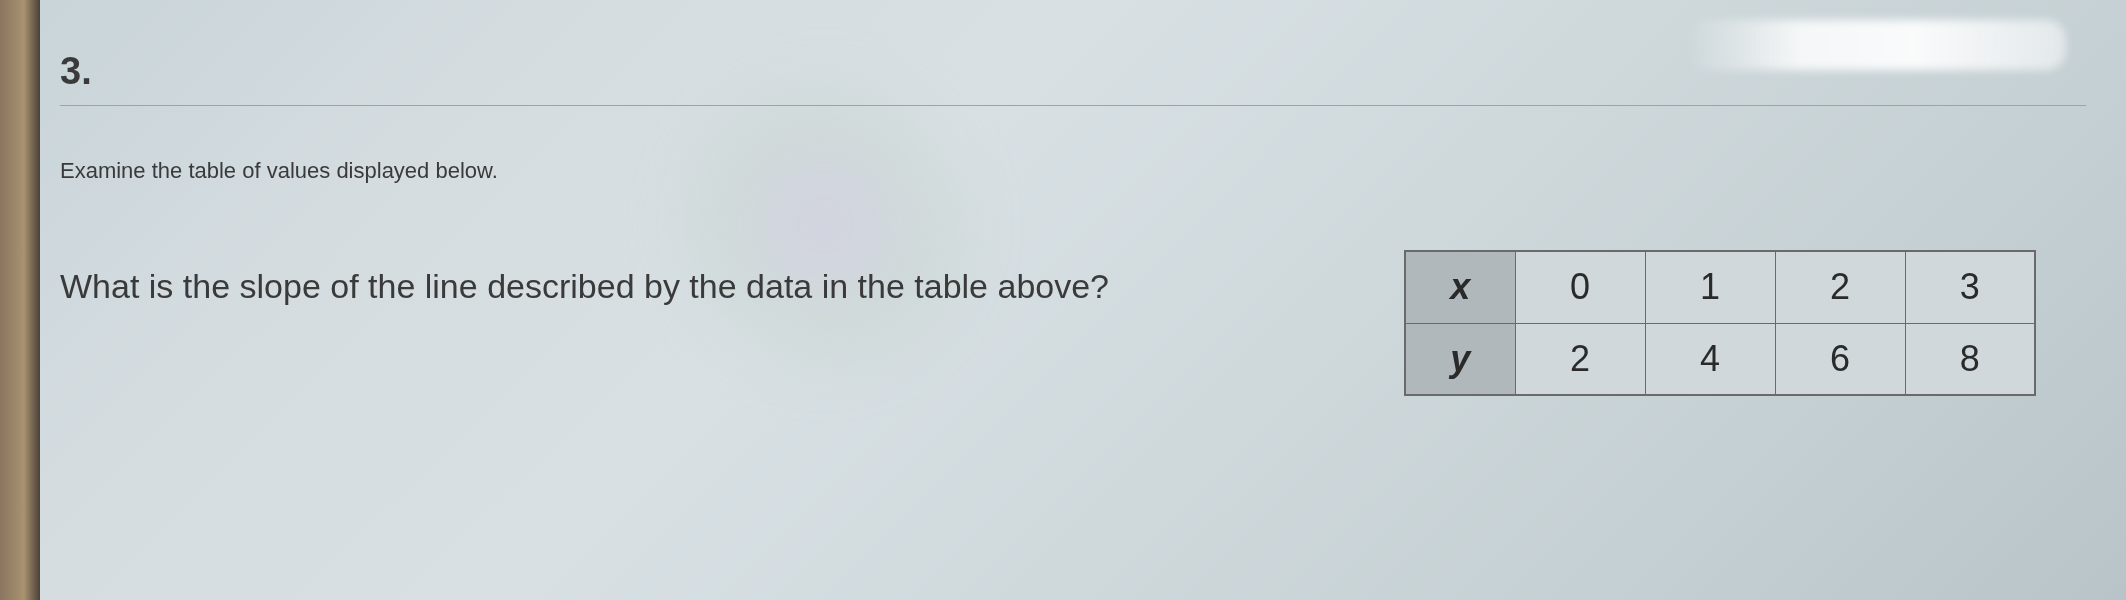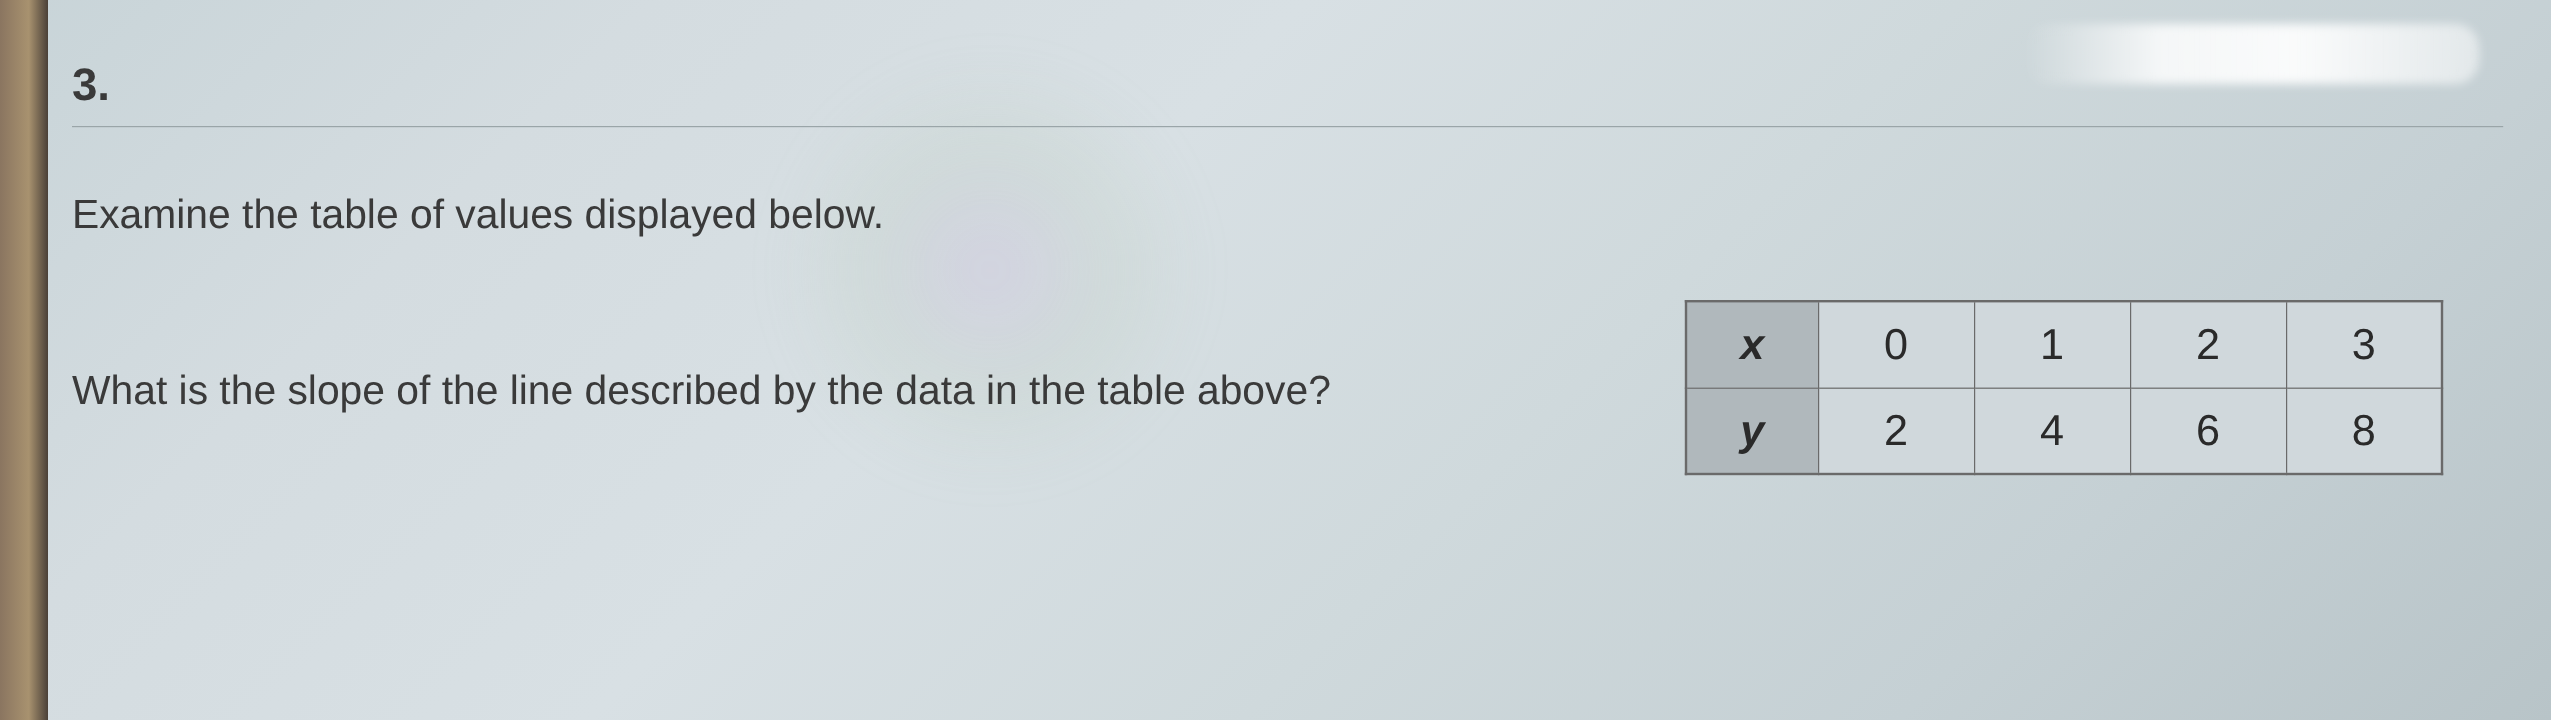--- a/index.html
+++ b/index.html
@@ -41,30 +41,30 @@
     }
     
     .divider {
       width: 100%;
       height: 1px;
       background: #9aa5a8;
       margin-bottom: 50px;
     }
     
     .instruction-text {
-      font-size: 34px;
+      font-size: 22px;
       color: #3a3a3a;
       margin-bottom: 70px;
       line-height: 1.4;
     }
     
     .question-text {
       font-size: 34px;
       color: #3a3a3a;
-      margin-top: 99px;
+      margin-top: 76px;
       line-height: 1.4;
     }
     
     .data-table {
       position: absolute;
       right: 90px;
       top: 250px;
       border-collapse: collapse;
       border: 2px solid #6a6a6a;
     }

